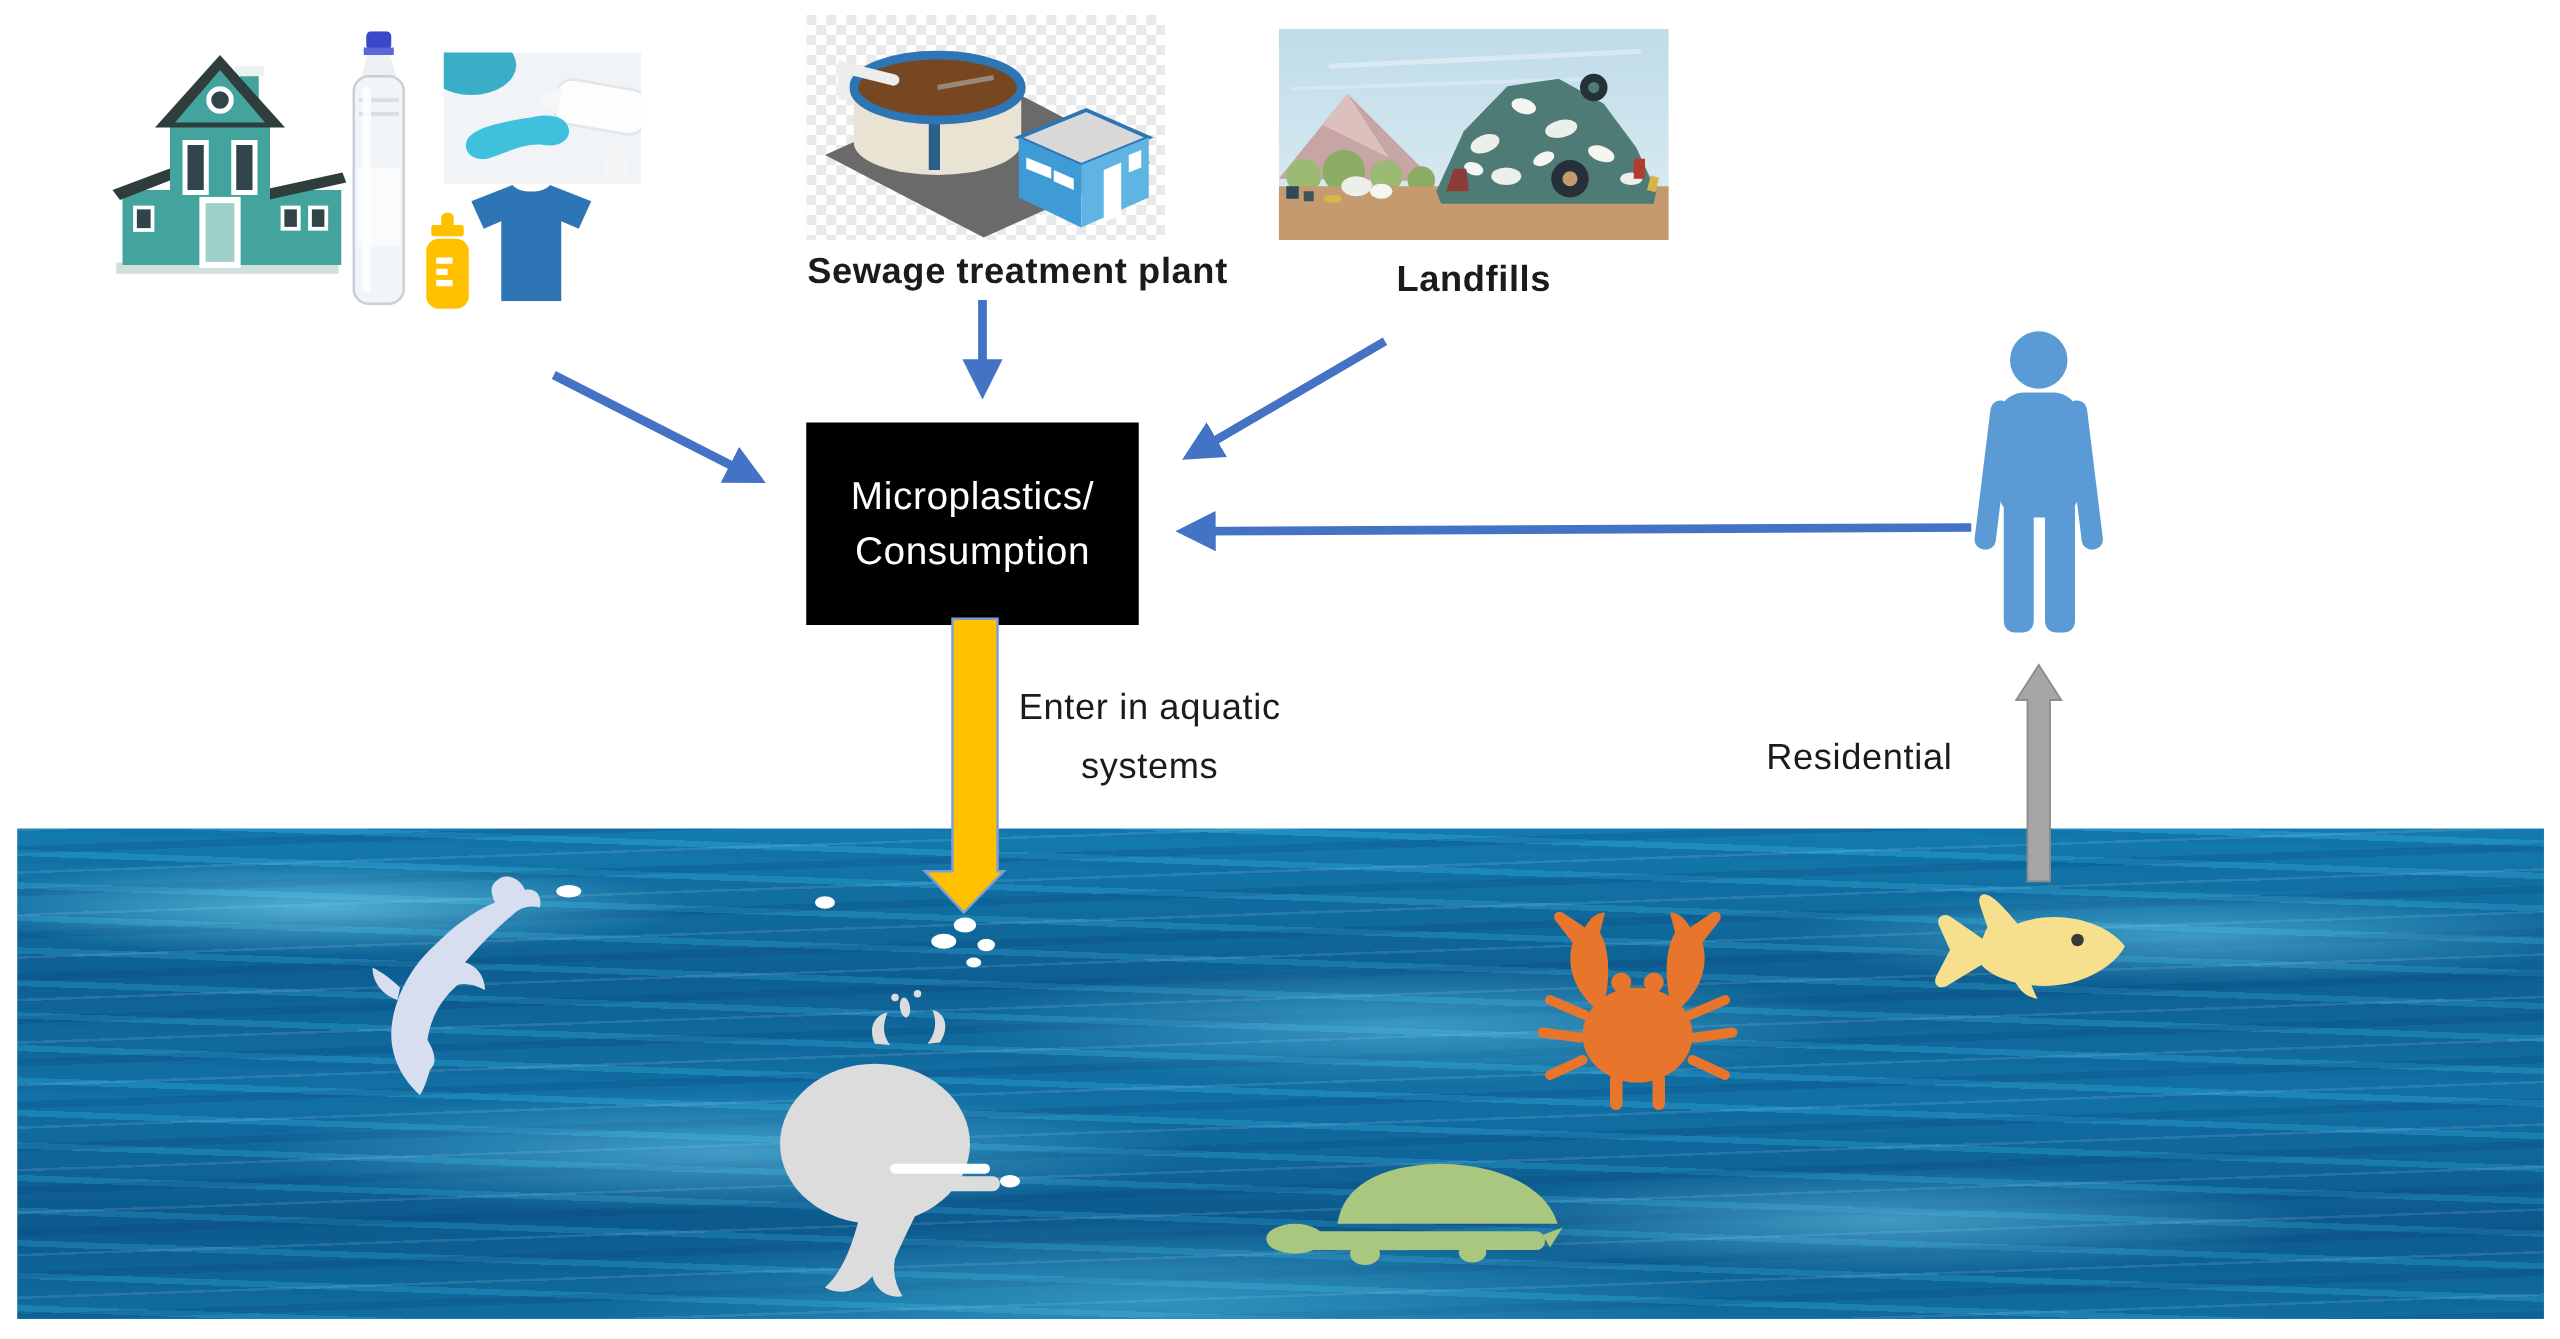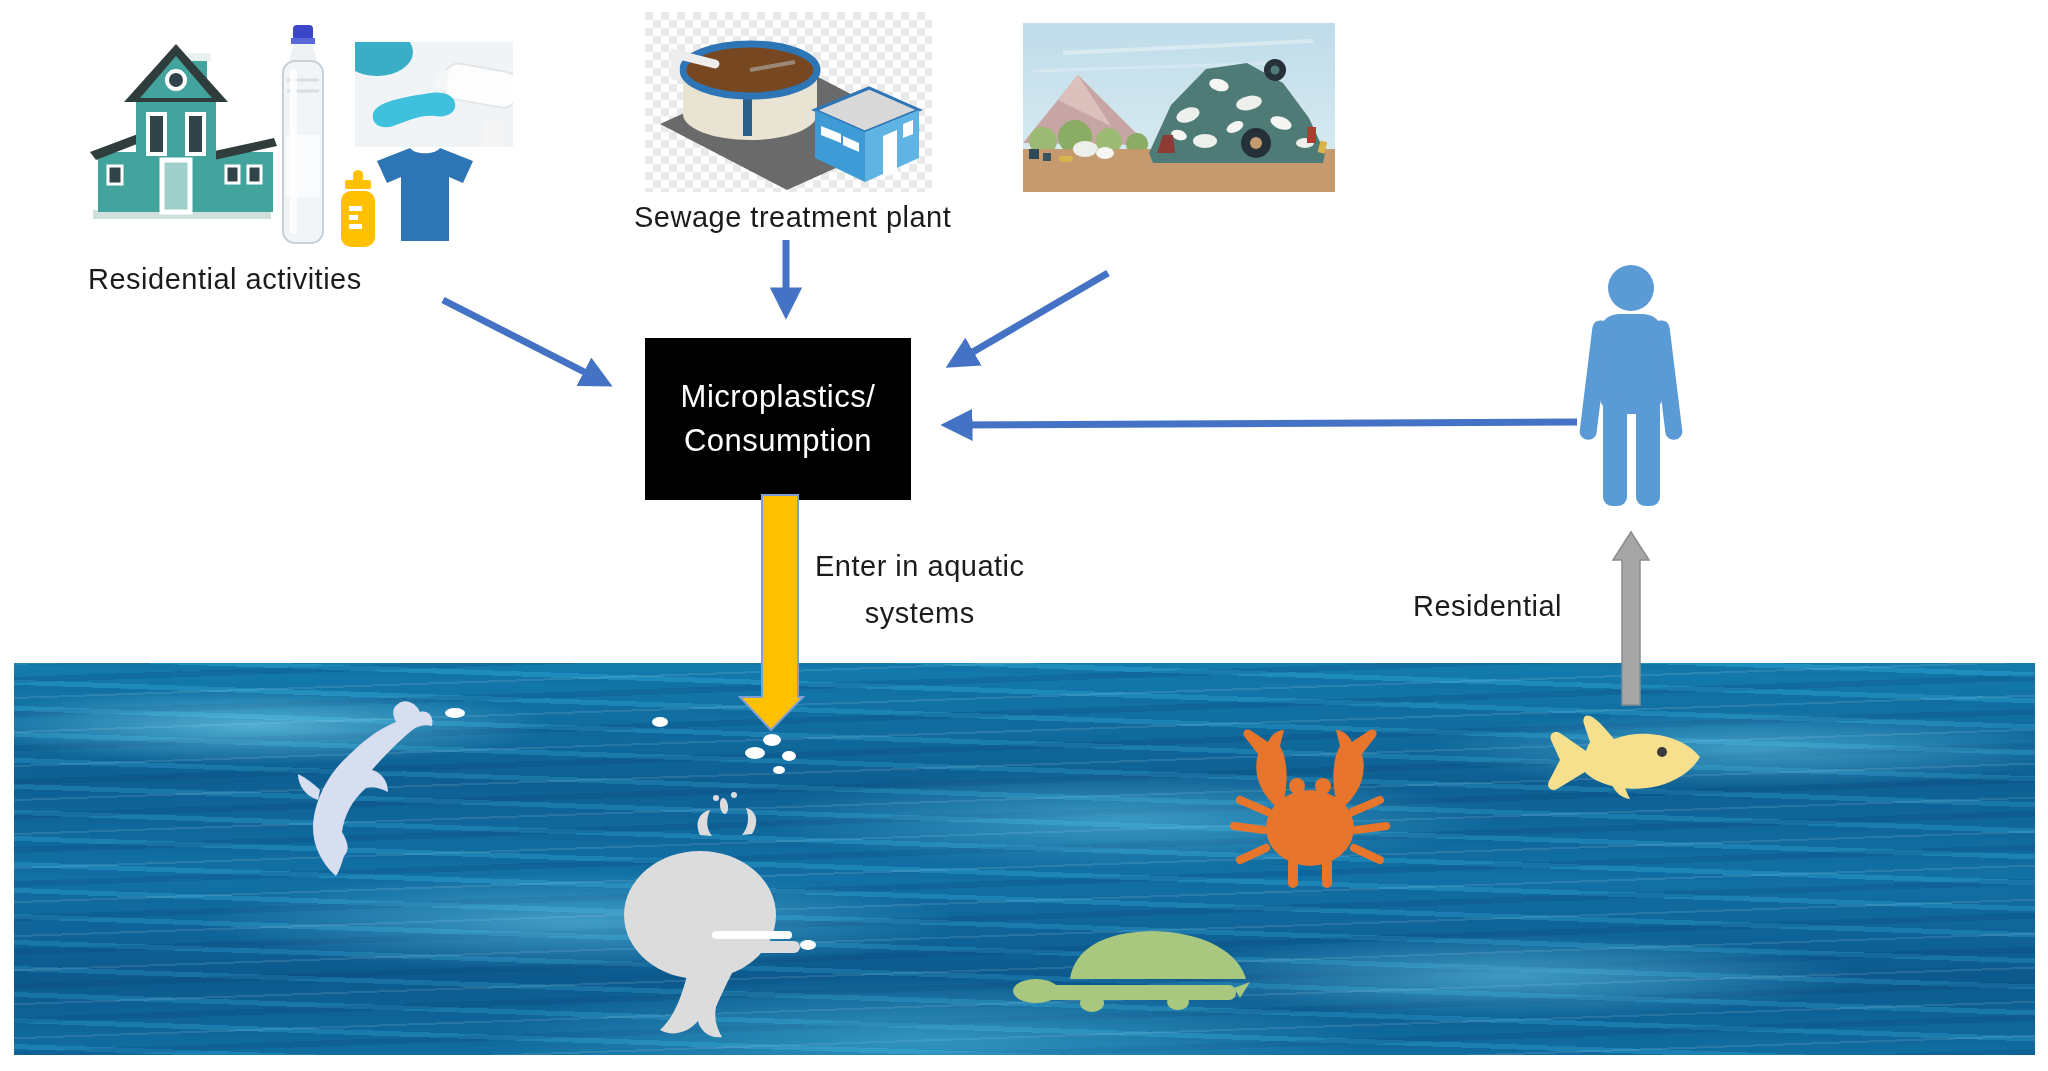--- a/index.html
+++ b/index.html
@@ -3,21 +3,21 @@
 <meta charset="utf-8">
 <style>
   html,body{margin:0;padding:0;background:#ffffff;}
   #canvas{
     position:relative;width:2048px;height:1071px;background:#fff;overflow:hidden;
     font-family:"Liberation Sans","DejaVu Sans",sans-serif;color:var(--label-text,#1b1b1b);
   }
   .abs{position:absolute;}
   .src-label{
     font-size:29px;letter-spacing:.5px;color:var(--label-text,#1b1b1b);
-    white-space:nowrap;font-weight:400;
+    text-align:center;white-space:nowrap;font-weight:700;
   }
   #central-box{
     left:645px;top:338px;width:266px;height:162px;background:var(--box-bg,#000);
     color:var(--box-text,#fff);display:flex;flex-direction:column;justify-content:center;
     align-items:center;font-size:31px;line-height:44px;letter-spacing:.5px;font-weight:500;
   }
   #water{
     left:14px;top:663px;width:2021px;height:392px;
     background-color:#0F6FA3;
     background-image:
@@ -97,21 +97,20 @@
       <rect x="4" y="23" width="34" height="56" rx="10" style="fill:var(--baby-bottle,#FFC000)"></rect>
       <rect x="12" y="38" width="13" height="5" fill="#fff"></rect>
       <rect x="12" y="47" width="9" height="5" fill="#fff"></rect>
       <rect x="12" y="56" width="13" height="5" fill="#fff"></rect>
     </svg>
 
     <svg class="abs" style="left:289px;top:123px;" width="96" height="93" viewBox="0 0 96 93">
       <path d="M33,0 C38,7 58,7 63,0 L96,13 L86,35 L72,29 L72,93 L24,93 L24,29 L10,35 L0,13 Z" style="fill:var(--tshirt,#2E75B6)"></path>
     </svg>
 
-    <div class="abs src-label" style="left:0;top:238px;width:350px;">Residential activities</div>
   </div>
 
   <div class="abs" style="left:634px;top:12px;width:360px;height:230px;">
     <svg class="abs" style="left:11px;top:0;" width="287" height="180" viewBox="0 0 287 180">
       <defs>
         <pattern id="chk" width="16" height="16" patternUnits="userSpaceOnUse">
           <rect width="16" height="16" fill="#FFFFFF"></rect>
           <rect width="8" height="8" fill="#E9E9E9"></rect>
           <rect x="8" y="8" width="8" height="8" fill="#E9E9E9"></rect>
         </pattern>
@@ -171,20 +170,21 @@
       <ellipse cx="282" cy="120" rx="9" ry="5" fill="#EDEFEA"></ellipse>
       <ellipse cx="156" cy="112" rx="8" ry="5" fill="#F5F6F2" transform="rotate(18 156 112)"></ellipse>
       <circle cx="252" cy="47" r="11" fill="#253038"></circle>
       <circle cx="252" cy="47" r="4.5" fill="#4F7B76"></circle>
       <circle cx="233" cy="120" r="15" fill="#253038"></circle>
       <circle cx="233" cy="120" r="6" fill="#C49A6E"></circle>
       <rect x="284" y="104" width="9" height="16" fill="#B33A2F"></rect>
       <rect x="296" y="118" width="7" height="12" fill="#D9B44A" transform="rotate(14 299 124)"></rect>
       <path d="M140,112 L150,112 L152,130 L134,130 Z" fill="#8E3B35"></path>
     </svg>
+    <div class="abs src-label" style="left:0;top:185px;width:312px;">Landfills</div>
   </div>
 
   <div id="central-box" class="abs">
     <span>Microplastics/</span>
     <span>Consumption</span>
   </div>
 
   <svg class="abs overlay" viewBox="0 0 2048 1071">
     <defs>
       <marker id="mBlue" viewBox="0 0 10 10" refX="7" refY="5" markerWidth="4.6" markerHeight="4.6" orient="auto-start-reverse">

